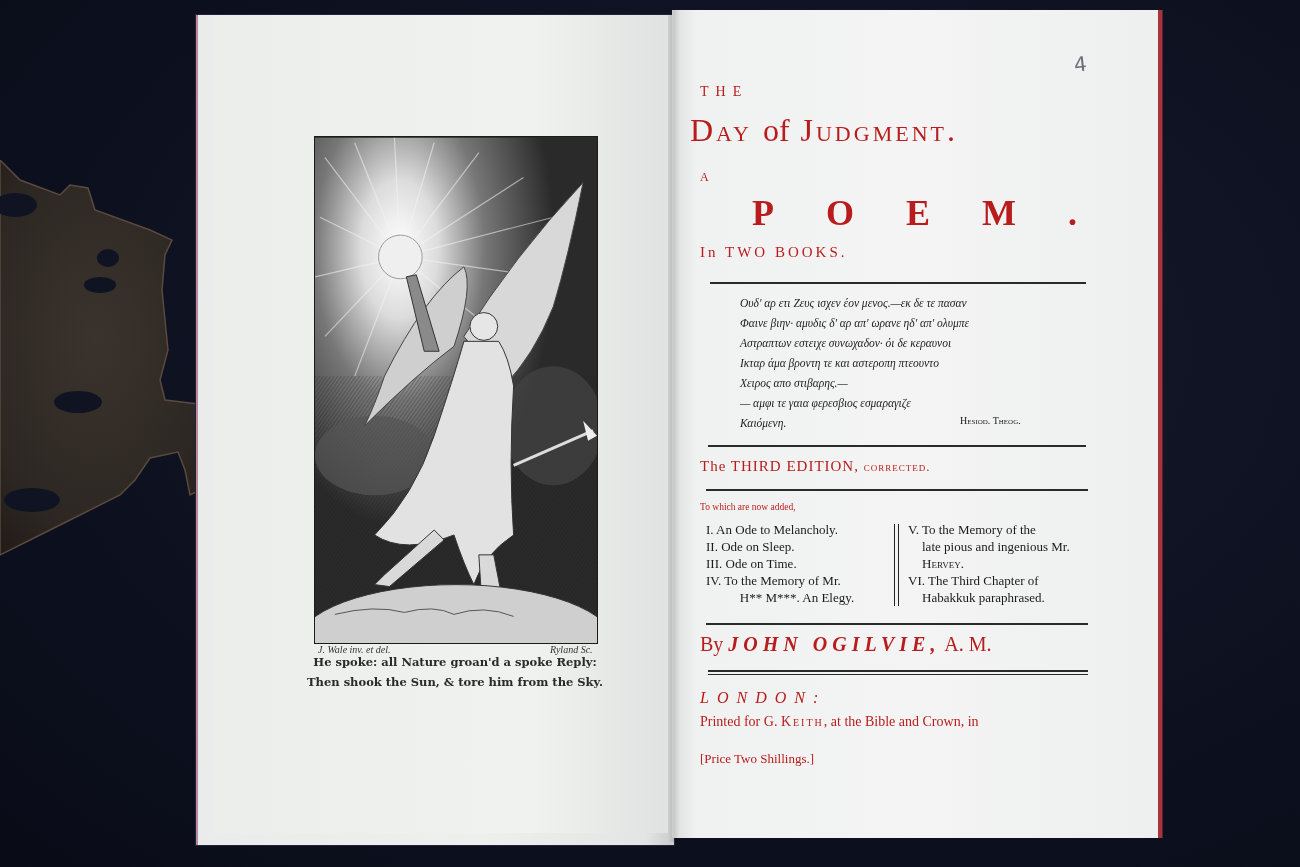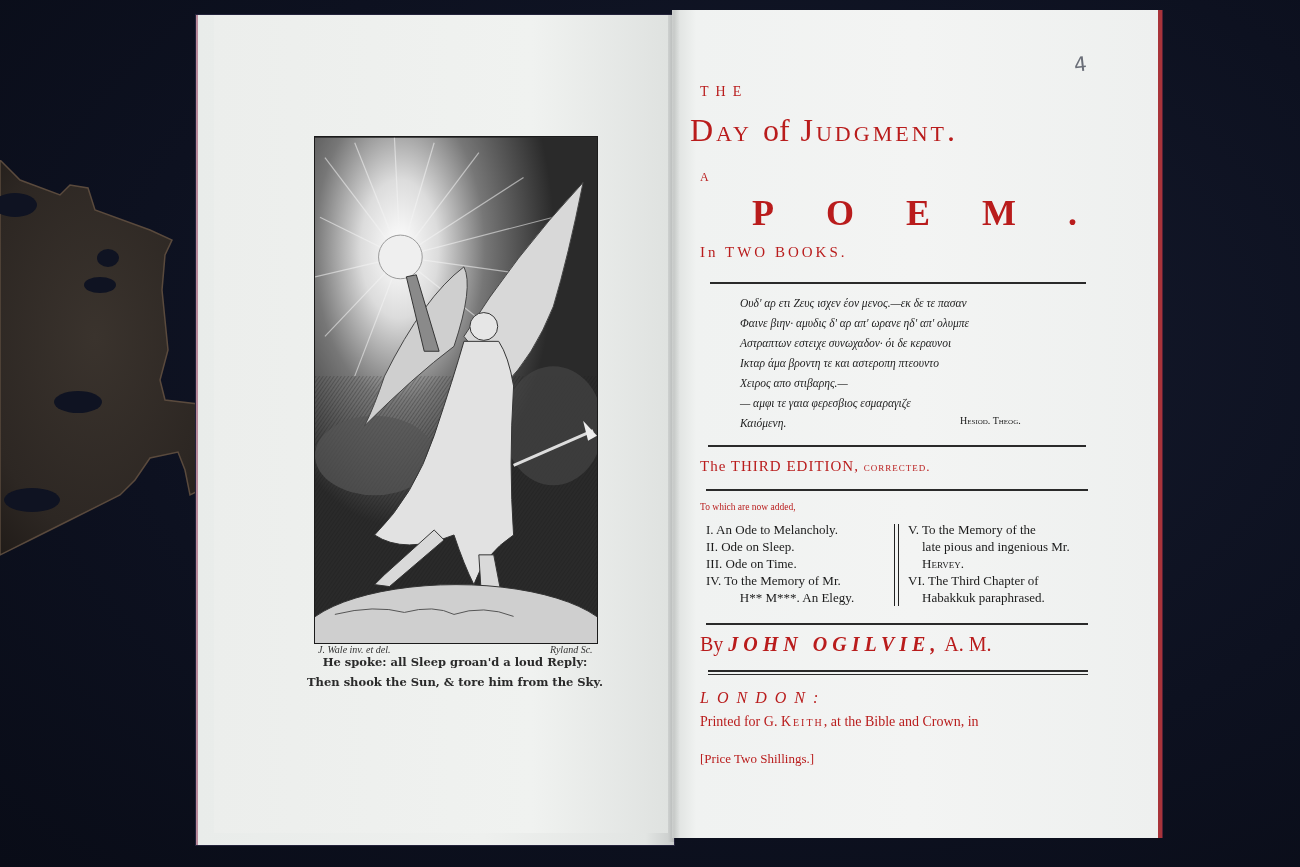--- a/index.html
+++ b/index.html
@@ -173,21 +173,21 @@
 
     <line x1="200" y1="330" x2="280" y2="295" stroke="#ddd" stroke-width="3"></line>
     <path d="M270,285 L284,300 L275,305 Z" fill="#eee"></path>
 
     <ellipse cx="142" cy="510" rx="160" ry="60" fill="#cfcfcf" stroke="#333" stroke-width="1"></ellipse>
     <path d="M20,480 Q60,470 90,478 Q120,470 140,480 Q170,470 200,482" stroke="#555" fill="none"></path>
   </svg>
 </div>
 <div class="credit-left">J. Wale inv. et del.</div>
 <div class="credit-right">Ryland Sc.</div>
-<div class="caption l1">He spoke: all Sleep groan'd a loud Reply:</div>
+<div class="caption l1">He spoke: all Nature groan'd a spoke Reply:</div>
 <div class="caption l2">Then shook the Sun, &amp; tore him from the Sky.</div>
 
 <div class="pencil">4</div>
 <div class="tp tp-the">THE</div>
 <div class="tp tp-title">
   <span>Day</span>
   <span class="of">of</span>
   <span>Judgment.</span>
 </div>
 <div class="tp tp-a">A</div>

